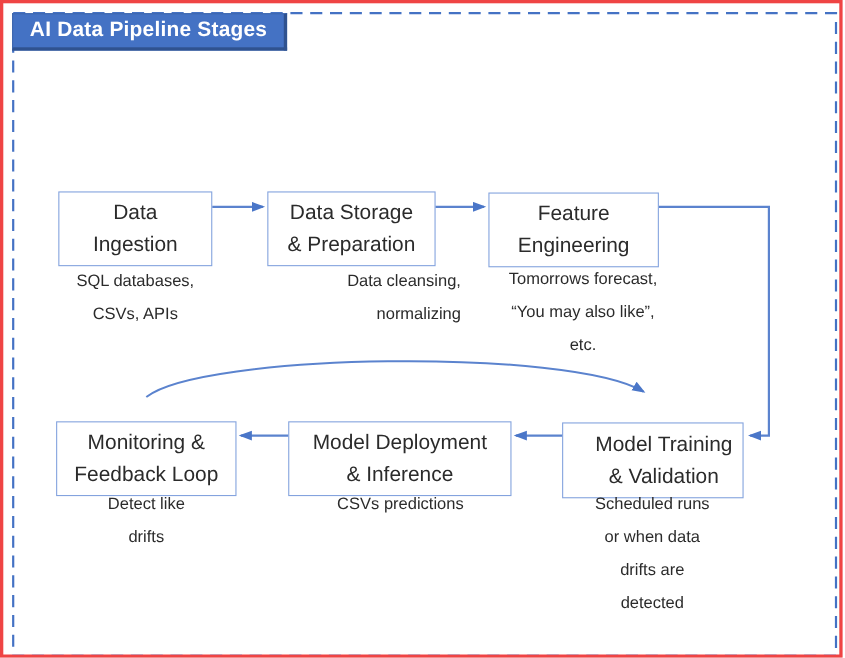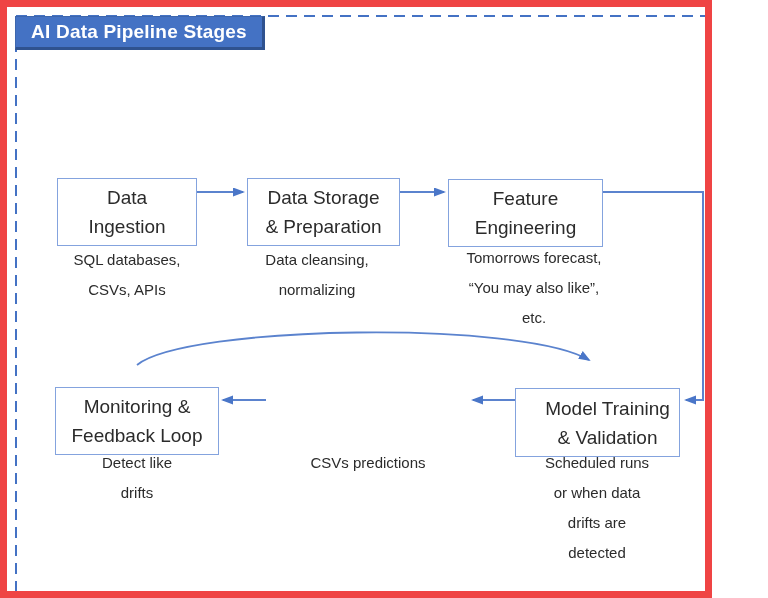--- a/index.html
+++ b/index.html
@@ -1,25 +1,25 @@
 <!DOCTYPE html>
 <html><head>
 <meta charset="utf-8">
 <style>
   html, body { margin: 0; padding: 0; background: #fff; }
   #canvas {
     position: relative;
-    width: 712px;
+    width: 766px;
     height: 598px;
     background: #ffffff;
     font-family: "Liberation Sans", "DejaVu Sans", sans-serif;
     color: #2b2b2b;
     overflow: hidden;
     box-sizing: border-box;
-    border: 7px solid #ef4444;
+    border: 3px solid #ef4444;
   }
   #arrow-layer {
     position: absolute;
     left: 0; top: 0;
     width: 768px; height: 598px;
     z-index: 3;
     pointer-events: none;
   }
   .title-box {
     position: absolute;
@@ -65,41 +65,43 @@
   
   .b1 { left: 50px;  top: 151px; width: 140px; height: 68px; }
   .b2 { left: 240px; top: 151px; width: 153px; height: 68px; }
   .b3 { left: 441px; top: 152px; width: 155px; height: 68px; }
   
   .b4 { left: 48px;  top: 360px; width: 164px; height: 68px; }
   .b5 { left: 259px; top: 360px; width: 203px; height: 68px; }
   .b6 { left: 508px; top: 361px; width: 165px; height: 69px; padding-left: 20px; }
   
   .c1 { left: 40px;  top: 238px; width: 160px; }
-  .c2 { left: 220px; top: 238px; width: 180px; }
+  .c2 { left: 236px; top: 238px; width: 180px; text-align: right; }
   .c3 { left: 421px; top: 236px; width: 212px; }
   .c4 { left: 50px;  top: 441px; width: 160px; }
   .c5 { left: 261px; top: 441px; width: 200px; }
   .c6 { left: 500px; top: 441px; width: 180px; }
 </style>
 </head>
 <body>
 
 <div id="canvas">
 
   <div class="title-box">AI Data Pipeline Stages</div>
 
   <div class="stage-box b1">Data
 Ingestion</div>
   <div class="stage-box b2">Data Storage
 &amp; Preparation</div>
   <div class="stage-box b3">Feature
 Engineering</div>
   <div class="stage-box b4">Monitoring &amp;
 Feedback Loop</div>
+  <div class="stage-box b5">Model Deployment
+&amp; Inference</div>
   <div class="stage-box b6">Model Training
 &amp; Validation</div>
 
   <div class="caption c1">SQL databases,
 CSVs, APIs</div>
   <div class="caption c2">Data cleansing,
 normalizing</div>
   <div class="caption c3">Tomorrows forecast,
 “You may also like”,
 etc.</div>

